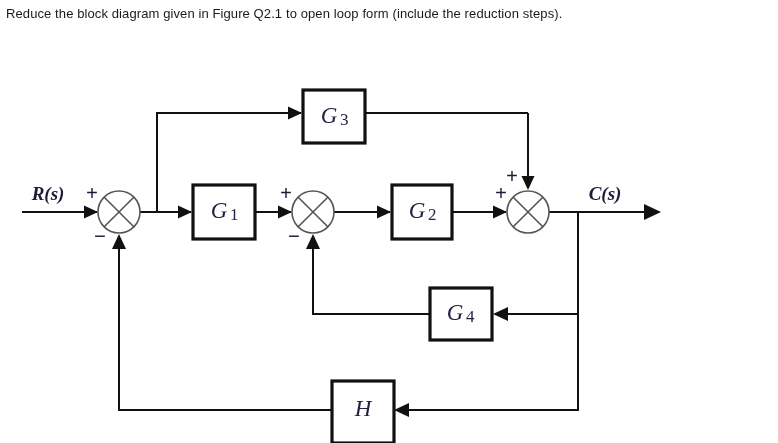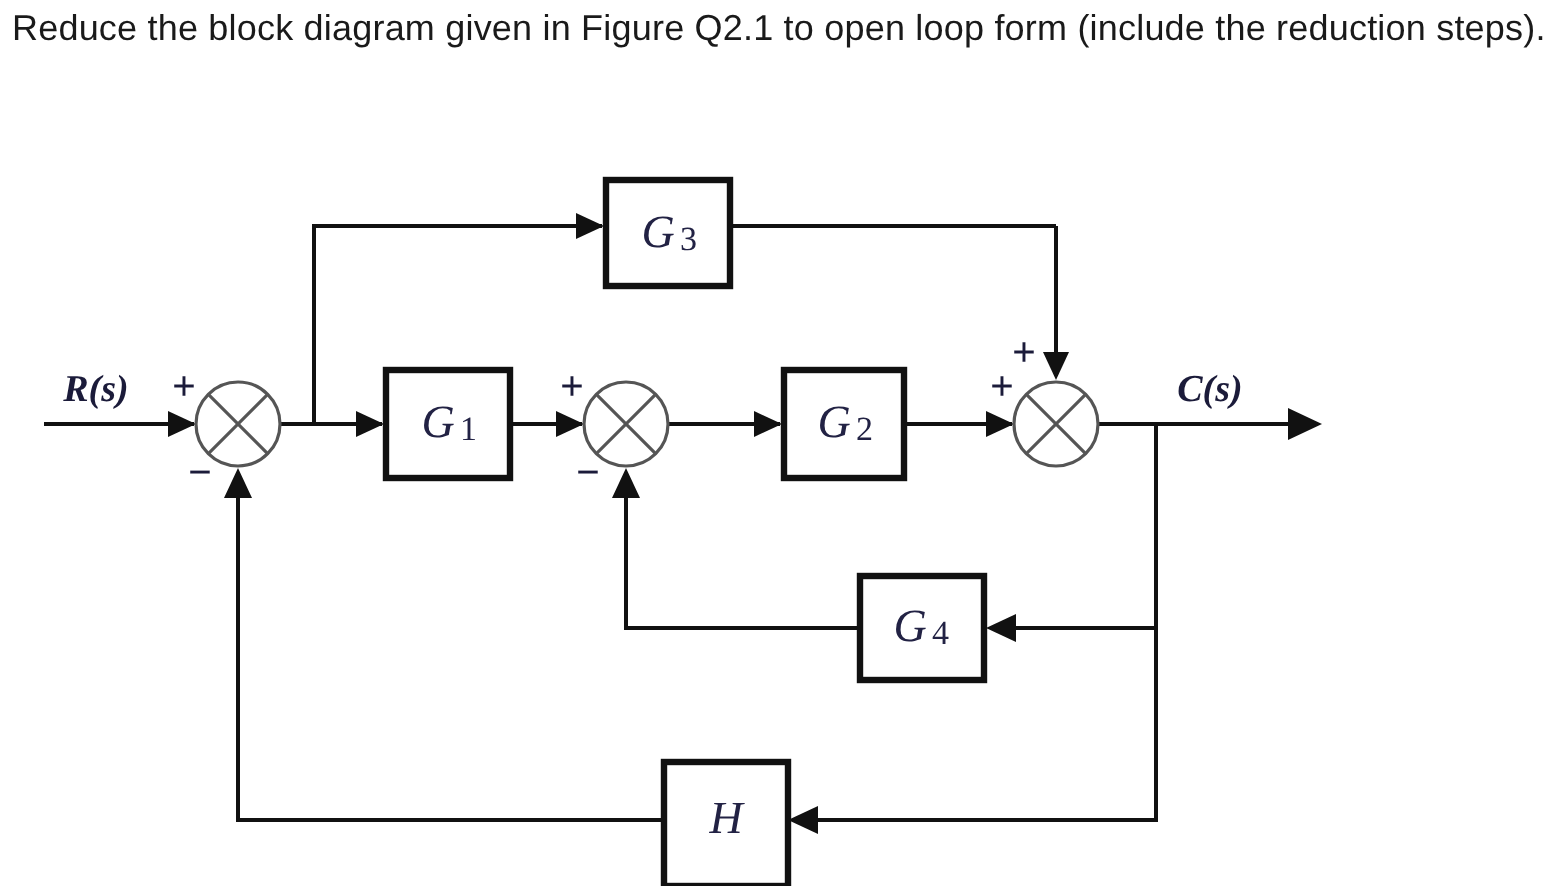--- a/index.html
+++ b/index.html
@@ -21,21 +21,21 @@
     width: 778px;
     height: 443px;
     background: #ffffff;
   }
   #question-text {
     position: absolute;
     left: 6px;
     top: 2px;
     width: 768px;
     font-family: "Liberation Sans", sans-serif;
-    font-size: 18px;
+    font-size: 13px;
     line-height: 24px;
     color: #1a1a1a;
     letter-spacing: 0.1px;
   }
   #diagram-wrap {
     position: absolute;
     left: 0;
     top: 0;
     width: 778px;
     height: 443px;

